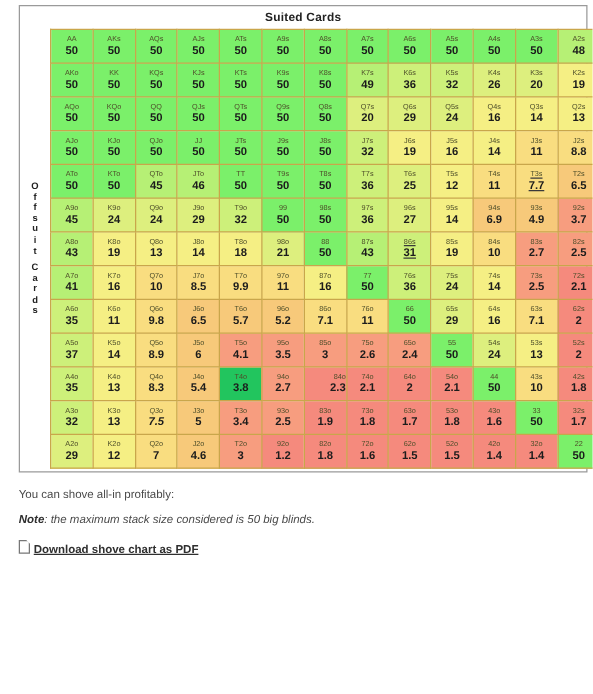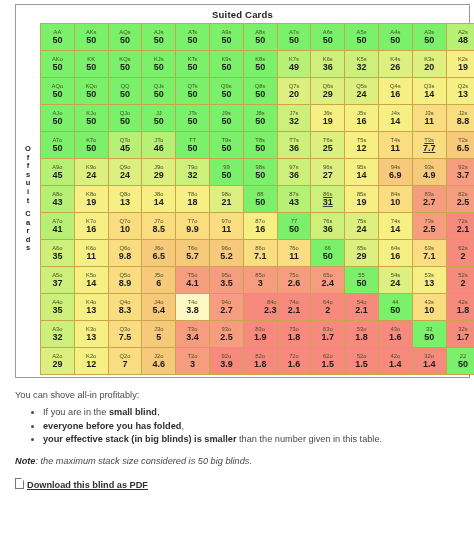--- a/index.html
+++ b/index.html
@@ -699,21 +699,21 @@
                 <span class="val">13</span>
               </td>
               <td style="background: rgb(249, 221, 128);">
                 <span class="hand">Q4o</span>
                 <span class="val">8.3</span>
               </td>
               <td style="background: rgb(247, 201, 122);">
                 <span class="hand">J4o</span>
                 <span class="val">5.4</span>
               </td>
-              <td style="background: #fef9c3;">
+              <td style="background: #22c55e;">
                 <span class="hand">T4o</span>
                 <span class="val">3.8</span>
               </td>
               <td style="background: rgb(247, 157, 127);">
                 <span class="hand">94o</span>
                 <span class="val">2.7</span>
               </td>
               <td style="background: rgb(245, 138, 125); text-align: right;">
                 <span class="hand">84o</span>
                 <span class="val">2.3</span>
@@ -745,21 +745,21 @@
             </tr>
             <tr>
               <td style="background: rgb(205, 240, 122);">
                 <span class="hand">A3o</span>
                 <span class="val">32</span>
               </td>
               <td style="background: rgb(245, 239, 132);">
                 <span class="hand">K3o</span>
                 <span class="val">13</span>
               </td>
-              <td style="background: rgb(249, 221, 128);">
+              <td style="background: rgb(249, 221, 128); font-style: italic;">
                 <span class="hand">Q3o</span>
                 <span class="val">7.5</span>
               </td>
               <td style="background: rgb(247, 201, 122);">
                 <span class="hand">J3o</span>
                 <span class="val">5</span>
               </td>
               <td style="background: rgb(247, 157, 127);">
                 <span class="hand">T3o</span>
                 <span class="val">3.4</span>
@@ -813,21 +813,21 @@
               <td style="background: rgb(247, 201, 122);">
                 <span class="hand">J2o</span>
                 <span class="val">4.6</span>
               </td>
               <td style="background: rgb(247, 157, 127);">
                 <span class="hand">T2o</span>
                 <span class="val">3</span>
               </td>
               <td style="background: rgb(245, 138, 125);">
                 <span class="hand">92o</span>
-                <span class="val">3.9</span>
+                <span class="val">1.2</span>
               </td>
               <td style="background: rgb(245, 138, 125);">
                 <span class="hand">82o</span>
                 <span class="val">1.8</span>
               </td>
               <td style="background: rgb(245, 138, 125);">
                 <span class="hand">72o</span>
                 <span class="val">1.6</span>
               </td>
               <td style="background: rgb(245, 138, 125);">
@@ -851,27 +851,22 @@
                 <span class="val">50</span>
               </td>
             </tr>
           </tbody>
       </table>
     </div>
   </div>
 
   <div class="intro">You can shove all-in profitably:</div>
 
-  <ul class="rules" id="rules-list">
-      <li><span>If you are in the </span><b>small blind</b><span>,</span></li>
-      <li><b>everyone before you has folded</b><span>,</span></li>
-      <li><b>your effective stack (in big blinds) is smaller</b><span> than the number given in this table.</span></li>
-    </ul>
 
   <div class="note">
     <b>Note</b><span>: the maximum stack size considered is 50 big blinds.</span>
   </div>
 
   <div class="download">
-    <span class="pdf-icon"></span><span class="lnk">Download this blind as PDF</span>
+    <span class="pdf-icon"></span><span class="lnk">Download shove chart as PDF</span>
   </div>
 
 </div>
 
 </body></html>

